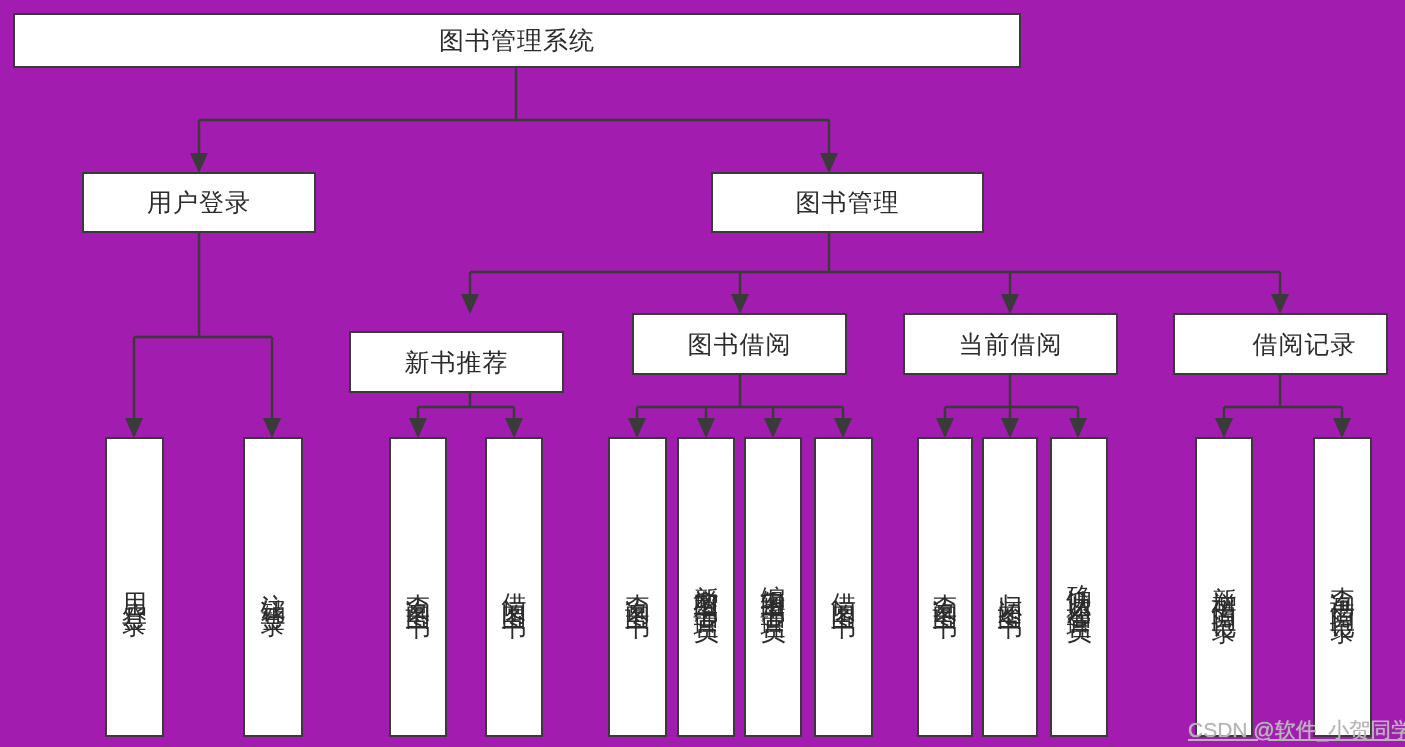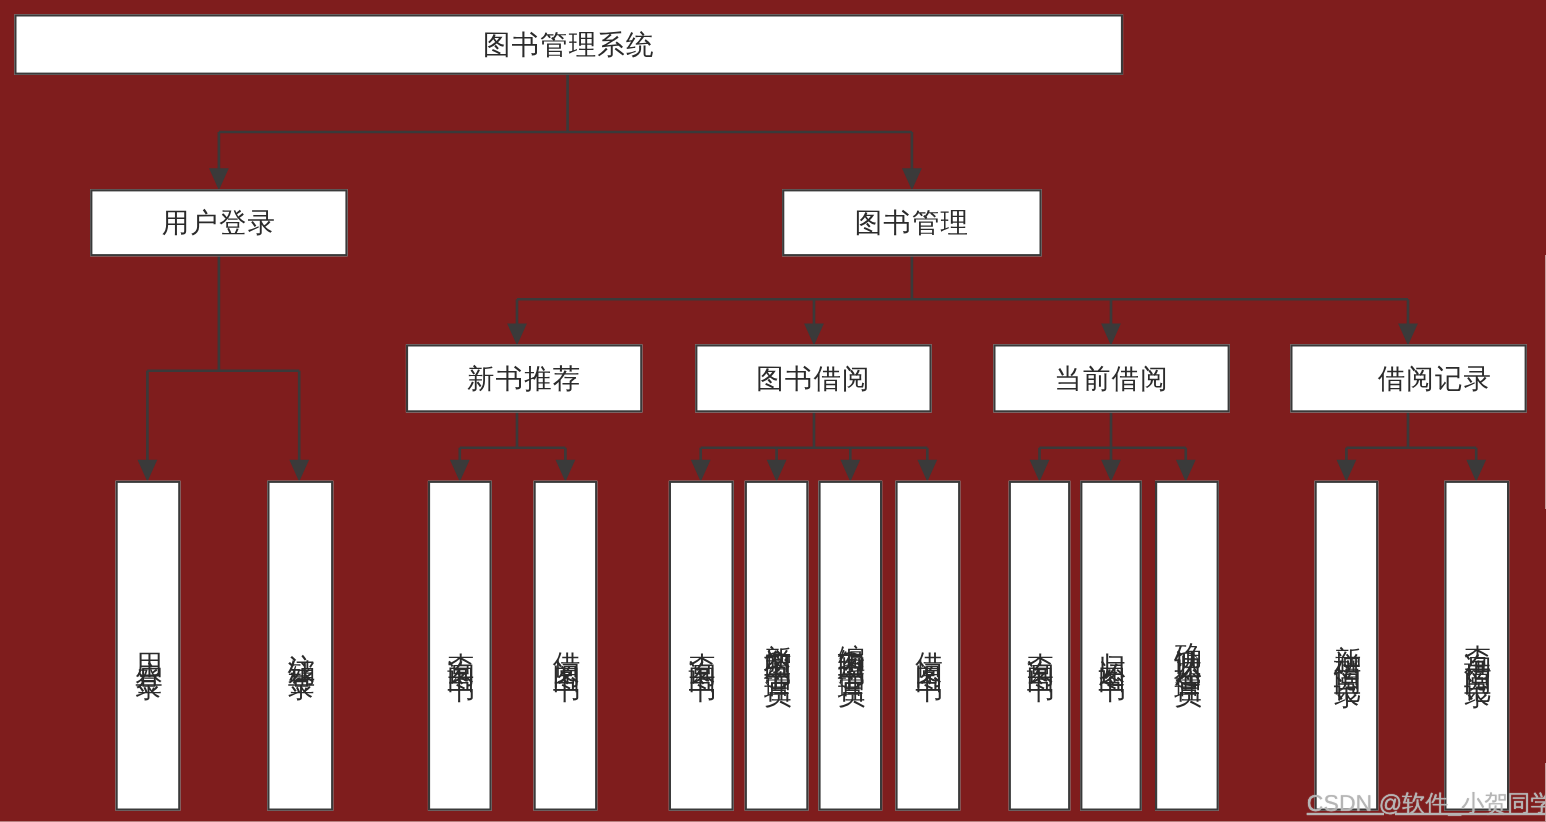--- a/index.html
+++ b/index.html
@@ -1,41 +1,41 @@
 <!DOCTYPE html>
 <html><head>
 <meta charset="utf-8">
 <style>
   html,body { margin:0; padding:0; background:#ffffff; }
   .canvas {
-    position:relative; width:1405px; height:747px; background:#7f1d1d;
+    position:relative; width:1405px; height:747px; background:#a21caf;
     font-family:"Liberation Sans","DejaVu Sans",sans-serif; overflow:hidden;
   }
   svg.connectors { position:absolute; left:0; top:0; width:1405px; height:747px; }
   svg.connectors path { stroke:#3a3a3a; stroke-width:2.4; fill:none; }
   svg.connectors polygon { fill:#3a3a3a; stroke:none; }
   .box {
     position:absolute; box-sizing:border-box; background:#ffffff;
     border:2.4px solid #3a3a3a; color:#2b2b2b;
     display:flex; align-items:center; justify-content:center; text-align:center;
   }
   .box-h { font-size:25px; letter-spacing:1px; white-space:nowrap; }
   .box-v {
     font-size:25px; line-height:1;
     writing-mode:vertical-rl; text-orientation:mixed; letter-spacing:7px;
   }
   .box-v.tight { letter-spacing:5px; }
   
   .n-root  { left:13px;  top:13px;  width:1008px; height:55px; }
   
   .n-userlogin { left:82px;  top:172px; width:234px; height:61px; }
-  .n-bookmgmt  { left:711px; top:172px; width:236px; height:61px;text-align:right; }
+  .n-bookmgmt  { left:711px; top:172px; width:273px; height:61px;text-align:right; }
   
   .lvl3 { top:313px; height:62px; width:215px; }
-  .n-newbook   { left:369px;  }
+  .n-newbook   { left:349px;margin-top:18px;  }
   .n-borrow    { left:632px;  }
   .n-current   { left:903px;  }
   .n-records   { left:1173px;padding-left:48px; }
   
   .leaf { top:437px; height:300px; }
   .n-l-login    { left:105px;  width:59px; }
   .n-l-logout   { left:243px;  width:60px; }
   .n-l-query1   { left:389px;  width:58px; }
   .n-l-borrow1  { left:485px;  width:58px; }
   .n-l-query2   { left:608px;  width:59px; }

